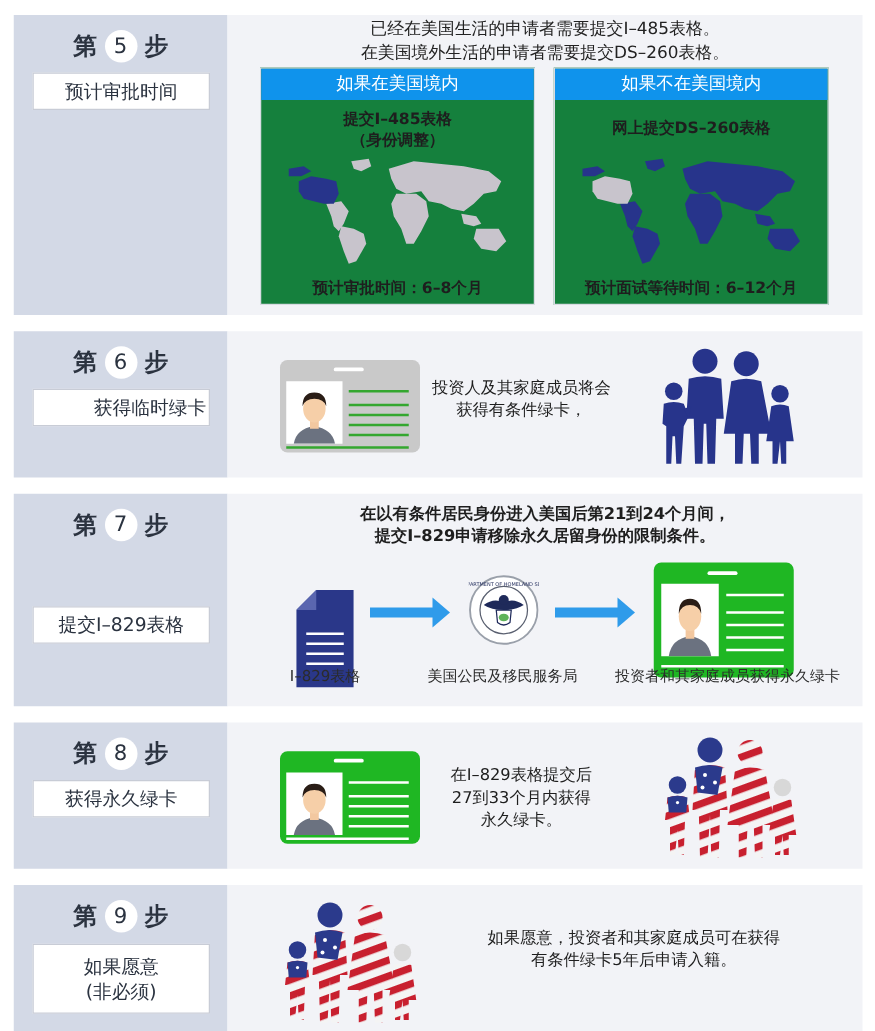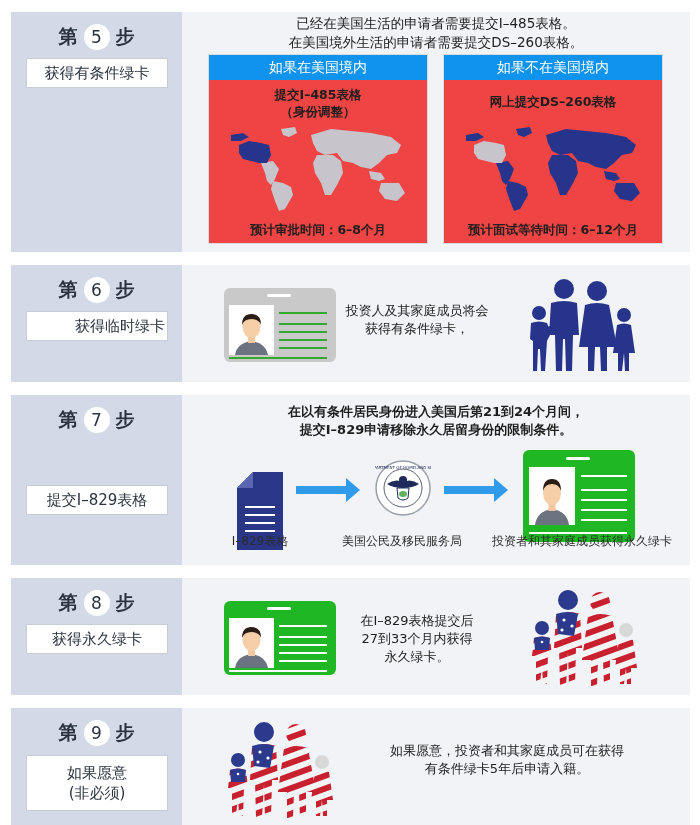--- a/index.html
+++ b/index.html
@@ -10,21 +10,21 @@
   .step-left { width: 171px; background: #d3d9e6; position: relative; flex-shrink: 0; }
   .step-right { flex: 1; background: #f2f3f7; position: relative; }
 
   .step-heading { position: absolute; left: 0; width: 171px; top: 12px; text-align: center; font-size: 19px; font-weight: bold; color: #2b3340; display: flex; justify-content: center; align-items: center; gap: 6px; }
   .step-num { display: inline-flex; width: 26px; height: 26px; border-radius: 50%; background: #ffffff; align-items: center; justify-content: center; font-size: 17px; font-weight: normal; color: #2b3340; }
   .step-title { position: absolute; left: 15px; width: 142px; background: #ffffff; border: 1px solid #c8ccd6; text-align: center; font-size: 15px; color: #2b3340; display: flex; align-items: center; justify-content: center; line-height: 1.35; }
 
   .txt { position: absolute; text-align: center; font-size: 13px; color: #1e1e1e; line-height: 1.38; font-weight: bold; }
   .txt.normal { font-weight: normal; }
 
-  .panel { position: absolute; background: #ef4444; border: 1px solid #d8dbe2; }
+  .panel { position: absolute; background: #15803d; border: 1px solid #d8dbe2; }
   .panel-head { height: 25px; background: #0f93ec; color: #fff; font-size: 14px; text-align: center; line-height: 25px; }
 
   .card { position: absolute; border-radius: 6px; }
   .card .photo { position: absolute; background: #fff; }
   .card .line { position: absolute; height: 2px; }
   .card .clip { position: absolute; height: 3px; background: #fff; border-radius: 2px; }
 
   .arrow { position: absolute; height: 8px; background: #2f9bea; }
   .arrow::after { content: ""; position: absolute; right: -12px; top: -8px; border-left: 14px solid #2f9bea; border-top: 12px solid transparent; border-bottom: 12px solid transparent; }
 
@@ -33,21 +33,21 @@
 </head>
 <body>
 
 <section class="step" style="top:12px;height:240px;">
   <div class="step-left">
     <div class="step-heading">
       <span>第</span>
       <span class="step-num">5</span>
       <span>步</span>
     </div>
-    <div class="step-title" style="top:46px;height:30px;">获得有条件绿卡</div>
+    <div class="step-title" style="top:46px;height:30px;">预计审批时间</div>
   </div>
   <div class="step-right">
     <div class="txt normal" style="left:0;width:508px;top:2px;font-size:13.5px;color:#222;">
       <div>已经在美国生活的申请者需要提交I–485表格。</div>
       <div>在美国境外生活的申请者需要提交DS–260表格。</div>
     </div>
 
     <div class="panel" style="left:26px;top:42px;width:220px;height:190px;">
       <div class="panel-head">如果在美国境内</div>
       <div class="txt" style="left:0;width:218px;top:31px;font-size:12.5px;">

